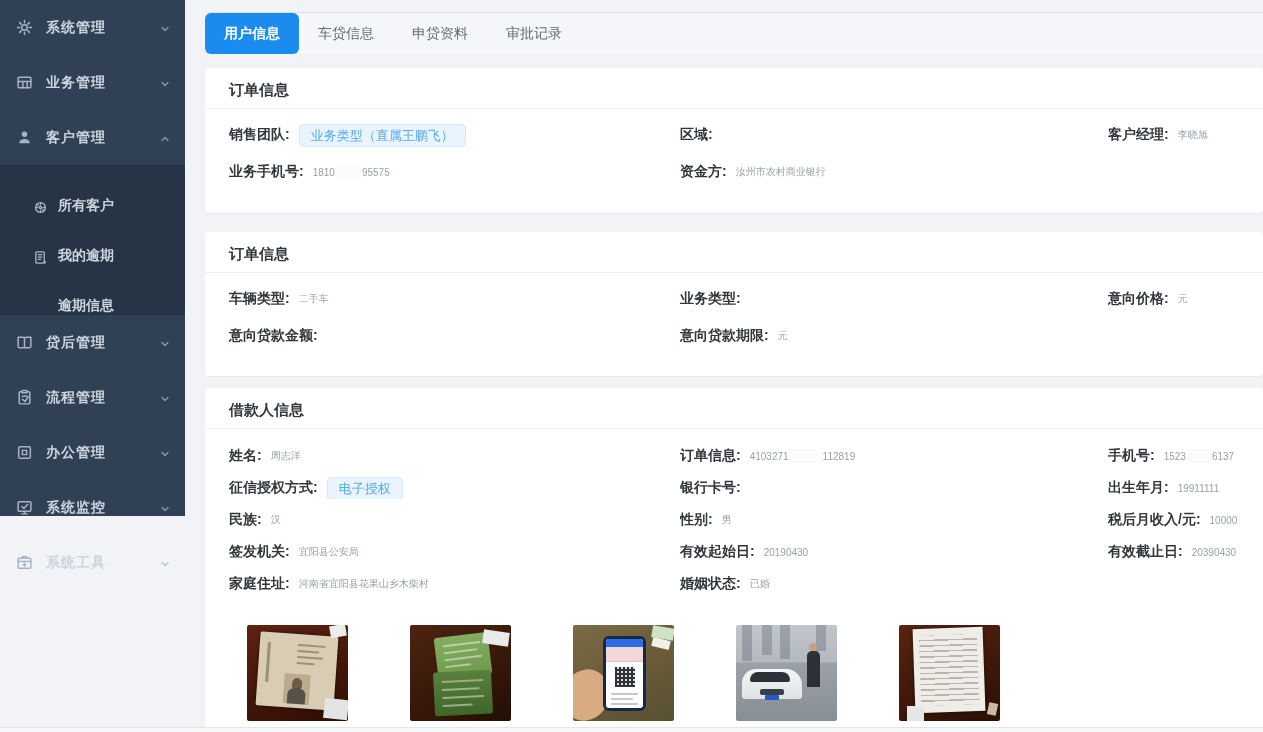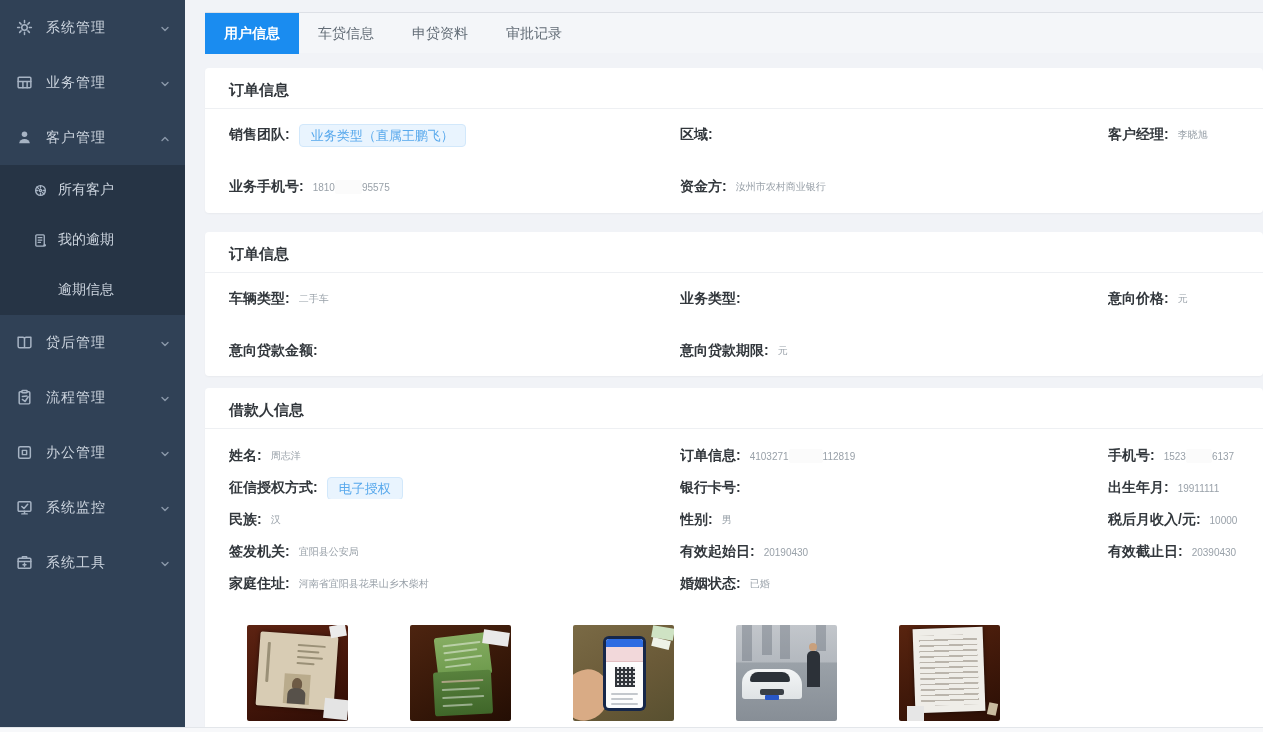--- a/index.html
+++ b/index.html
@@ -1,40 +1,40 @@
 <!DOCTYPE html>
 <html><head>
 <meta charset="utf-8">
 <style>
   * { margin:0; padding:0; box-sizing:border-box; }
   html,body { width:1263px; height:732px; overflow:hidden; }
   body { font-family:"Liberation Sans","DejaVu Sans",sans-serif; background:#f1f3f7; position:relative; }
 
   
-  .sidebar { position:absolute; left:0; top:0; width:185px; height:727px; background:#304156; z-index:2; }
+  .sidebar { position:absolute; left:0; top:0; width:185px; height:516px; background:#304156; z-index:2;font-weight:bold; }
   .menu-item { height:55px; display:flex; align-items:center; padding:0 14px 0 16px; cursor:pointer; color:#ccd4de; font-size:14px; }
   .menu-item .mi-icon { width:17px; height:17px; margin-right:13px; flex:0 0 17px; }
   .menu-item .mi-label { flex:1; letter-spacing:1px; }
   .menu-item .chev { width:12px; height:12px; opacity:.75; }
   .submenu { background:#263445; }
-  .sub-item { height:50px; display:flex; align-items:center; padding-left:33px; color:#ccd4de; font-size:14px; cursor:pointer; }
+  .sub-item { height:50px; display:flex; align-items:flex-end; padding-left:33px; color:#ccd4de; font-size:14px; cursor:pointer; }
   .sub-item .mi-icon { width:15px; height:15px; margin-right:10px; flex:0 0 15px; }
   .sub-item.noicon { padding-left:58px; }
   svg.ic { stroke:#a7b4c4; fill:none; stroke-width:1.4; stroke-linecap:round; stroke-linejoin:round; width:100%; height:100%; }
 
   
   .main { position:absolute; left:185px; top:0; right:0; bottom:0; }
 
   .tabbar { position:absolute; left:20px; right:0; top:12px; height:41px; background:#f4f6f9; border-top:1px solid #dde0e6; display:flex; }
-  .tab { width:94px; height:41px; display:flex; align-items:center; justify-content:center; font-size:14px; color:#636d77; cursor:pointer; }
+  .tab { width:94px; height:41px; display:flex; align-items:center; justify-content:center; font-size:14px; color:#636d77; cursor:pointer;border-radius:6px; }
   .tab.active { background:#1a8cf0; color:#fff; font-weight:bold; }
 
   .card { position:absolute; left:20px; right:0; background:#fff; border-radius:4px; box-shadow:0 1px 2px rgba(0,0,0,.04); }
   .card-hd { height:41px; line-height:43px; padding:0 24px; font-size:15px; font-weight:bold; color:#32373c; border-bottom:1px solid #eef0f3; }
-  .card-bd { padding:14px 24px 10px; display:grid; grid-template-columns:451px 428px 1fr; grid-auto-rows:24px; row-gap:28px; }
+  .card-bd { padding:14px 24px 10px; display:grid; grid-template-columns:451px 428px 1fr; grid-auto-rows:24px; row-gap:13px; }
   .card-bd.tight { grid-auto-rows:22px; row-gap:10px; padding-top:16px; }
   .field { display:flex; align-items:center; white-space:nowrap; overflow:hidden; }
   .flabel { font-weight:bold; color:#32373c; font-size:14px; margin-right:9px; }
   .fvalue { color:#99a1a9; font-size:10px; display:flex; align-items:center; }
   .redact { display:inline-block; height:14px; background:#fbfbfb; border-radius:2px; }
   .tag { display:inline-block; background:#e9f4fe; border:1px solid #d2e8fb; color:#57a8ec; border-radius:4px; padding:3px 11px; font-size:13px; line-height:15px; cursor:pointer; }
 
   #card1 { top:68px;  height:145px; }
   #card2 { top:232px; height:144px; }
   #card3 { top:388px; height:400px; }

